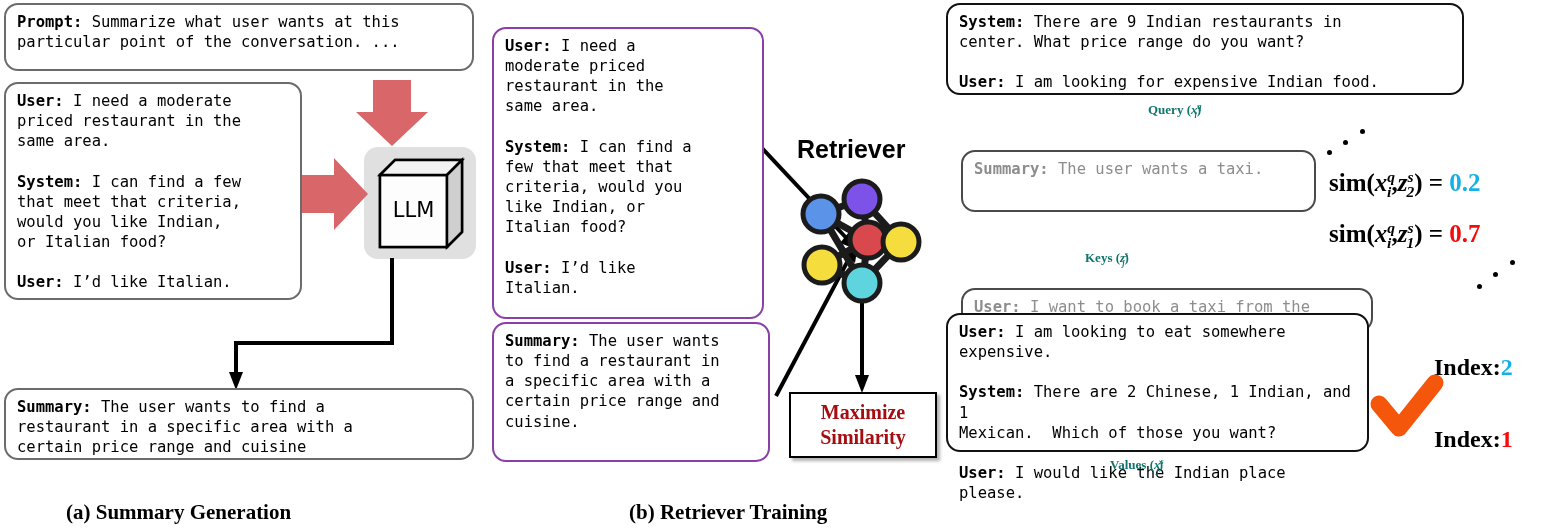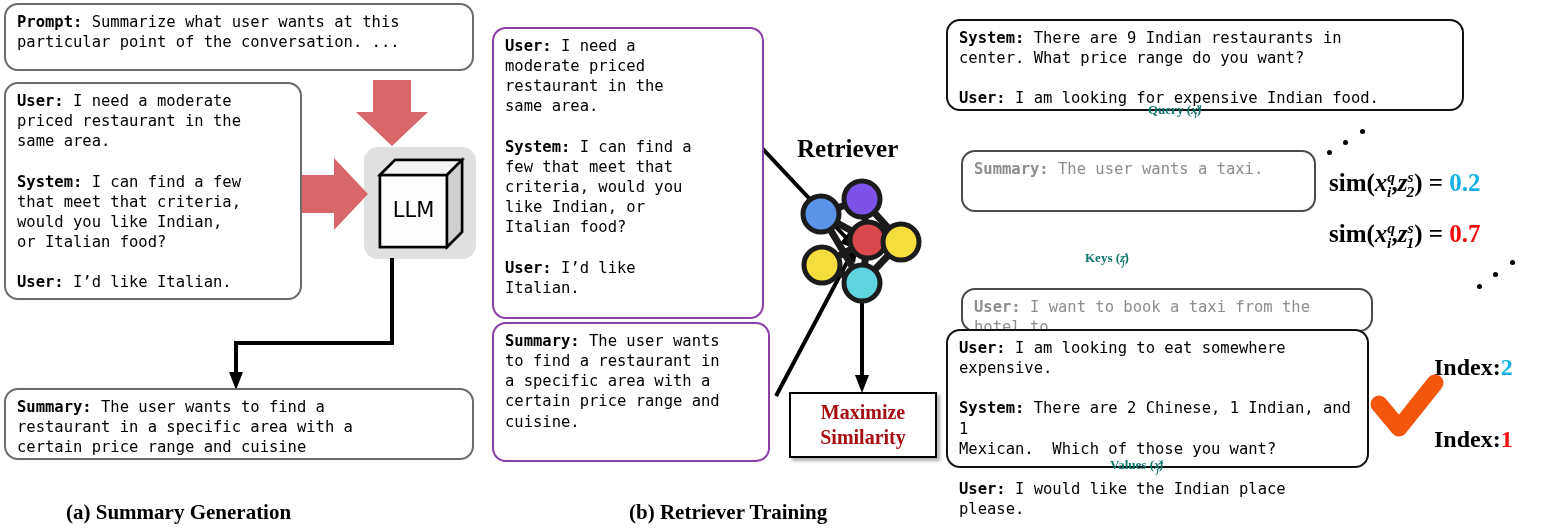--- a/index.html
+++ b/index.html
@@ -28,21 +28,21 @@
     border-radius: 14px;
     font-family: "DejaVu Sans Mono", "Liberation Mono", monospace;
     font-size: 15.5px;
     line-height: 1.30;
     color: #000000;
     padding: 7px 10px 7px 11px;
     white-space: pre-wrap;
     z-index: 5;
   }
   .box.purple { border-color: #8a3fa8; }
-  .box.dark   { border-color: #111111; margin-top: 16px; }
+  .box.dark   { border-color: #111111; }
   .box.ghost  { color: #8d8d8d; border-color: #4a4a4a; }
   .box b, .box .sp {
     font-weight: bold;
   }
   .caption {
     position: absolute;
     font-family: "Liberation Serif", "DejaVu Serif", serif;
     font-weight: bold;
     font-size: 21px;
     color: #000;
@@ -62,21 +62,21 @@
     font-family: "Liberation Serif", "DejaVu Serif", serif;
     font-style: italic;
   }
   sub, sup {
     font-size: 0.62em;
     font-style: italic;
     font-weight: bold;
   }
   .retriever-title {
     position: absolute;
-    font-family: Liberation Serif, serif;
+    font-family: Liberation Sans, sans-serif;
     font-weight: bold;
     font-size: 25px;
     color: #000;
     white-space: nowrap;
     z-index: 6;
   }
   .maxbox {
     position: absolute;
     box-sizing: border-box;
     background: #fff;

